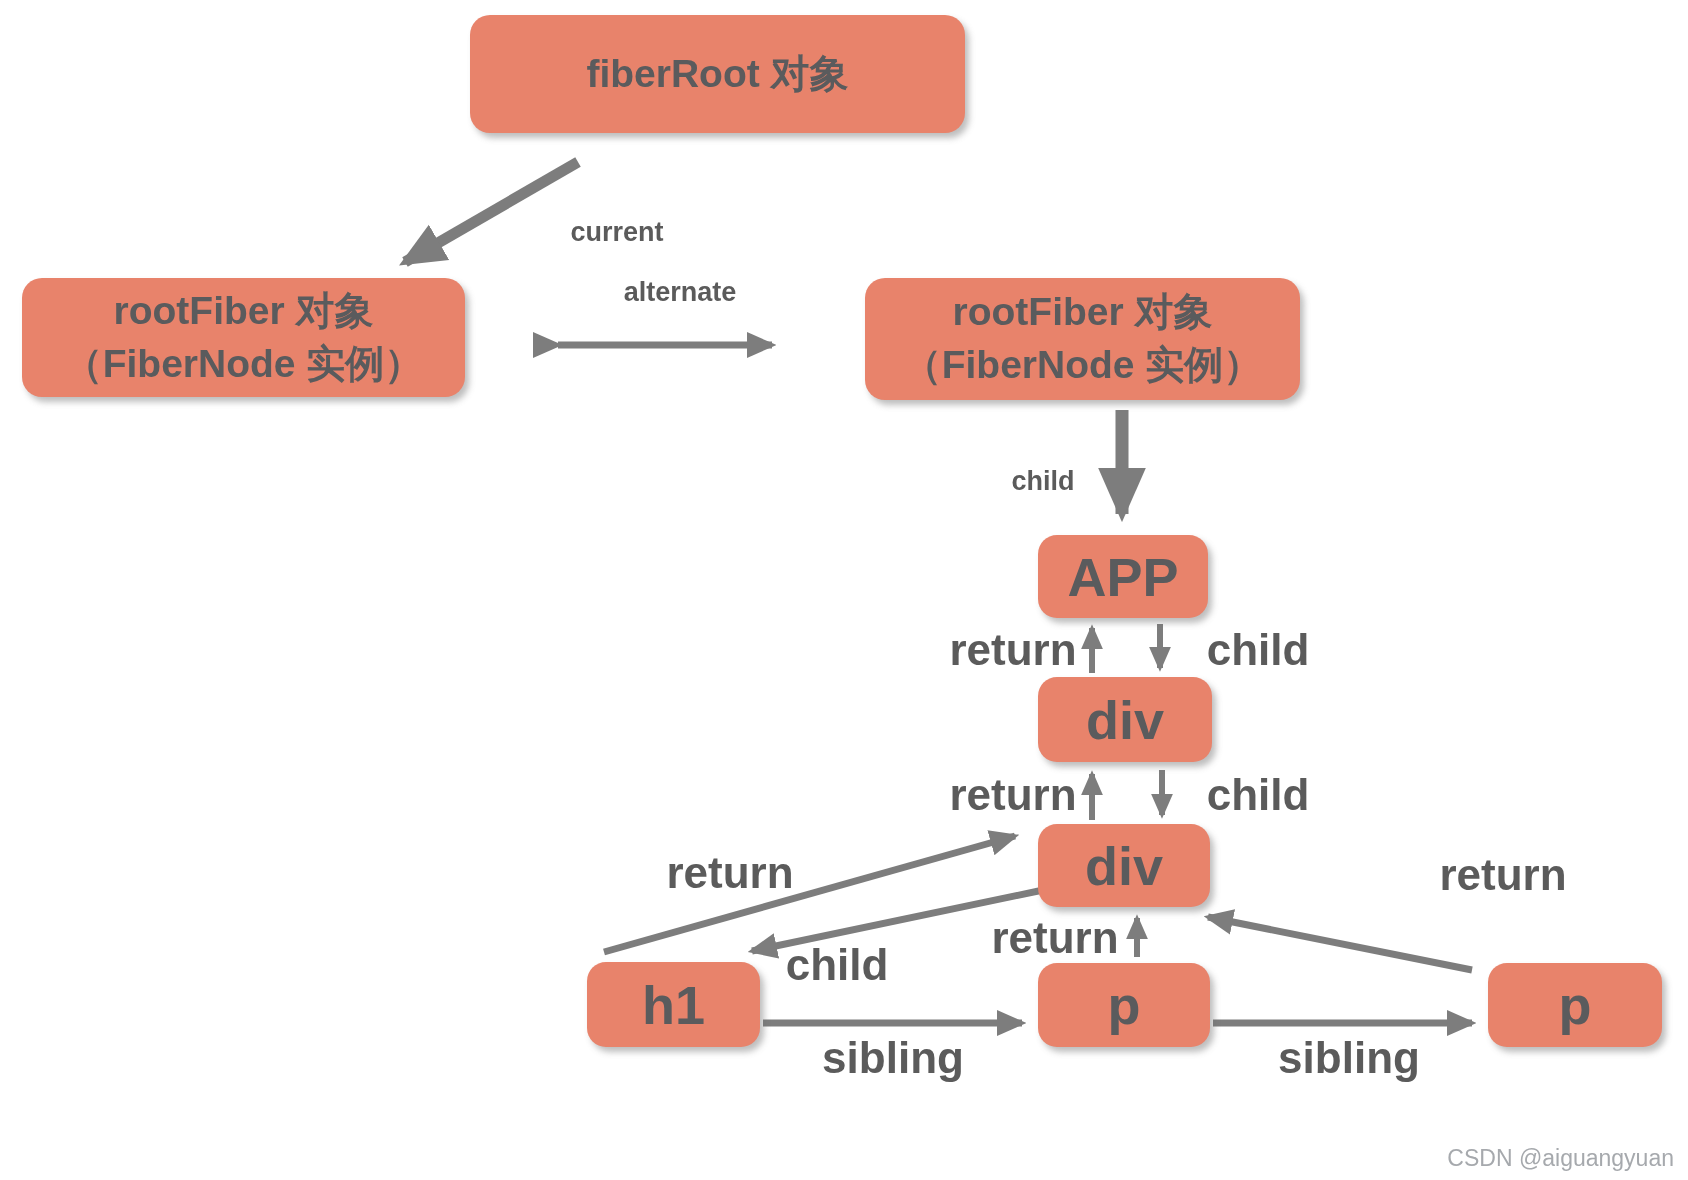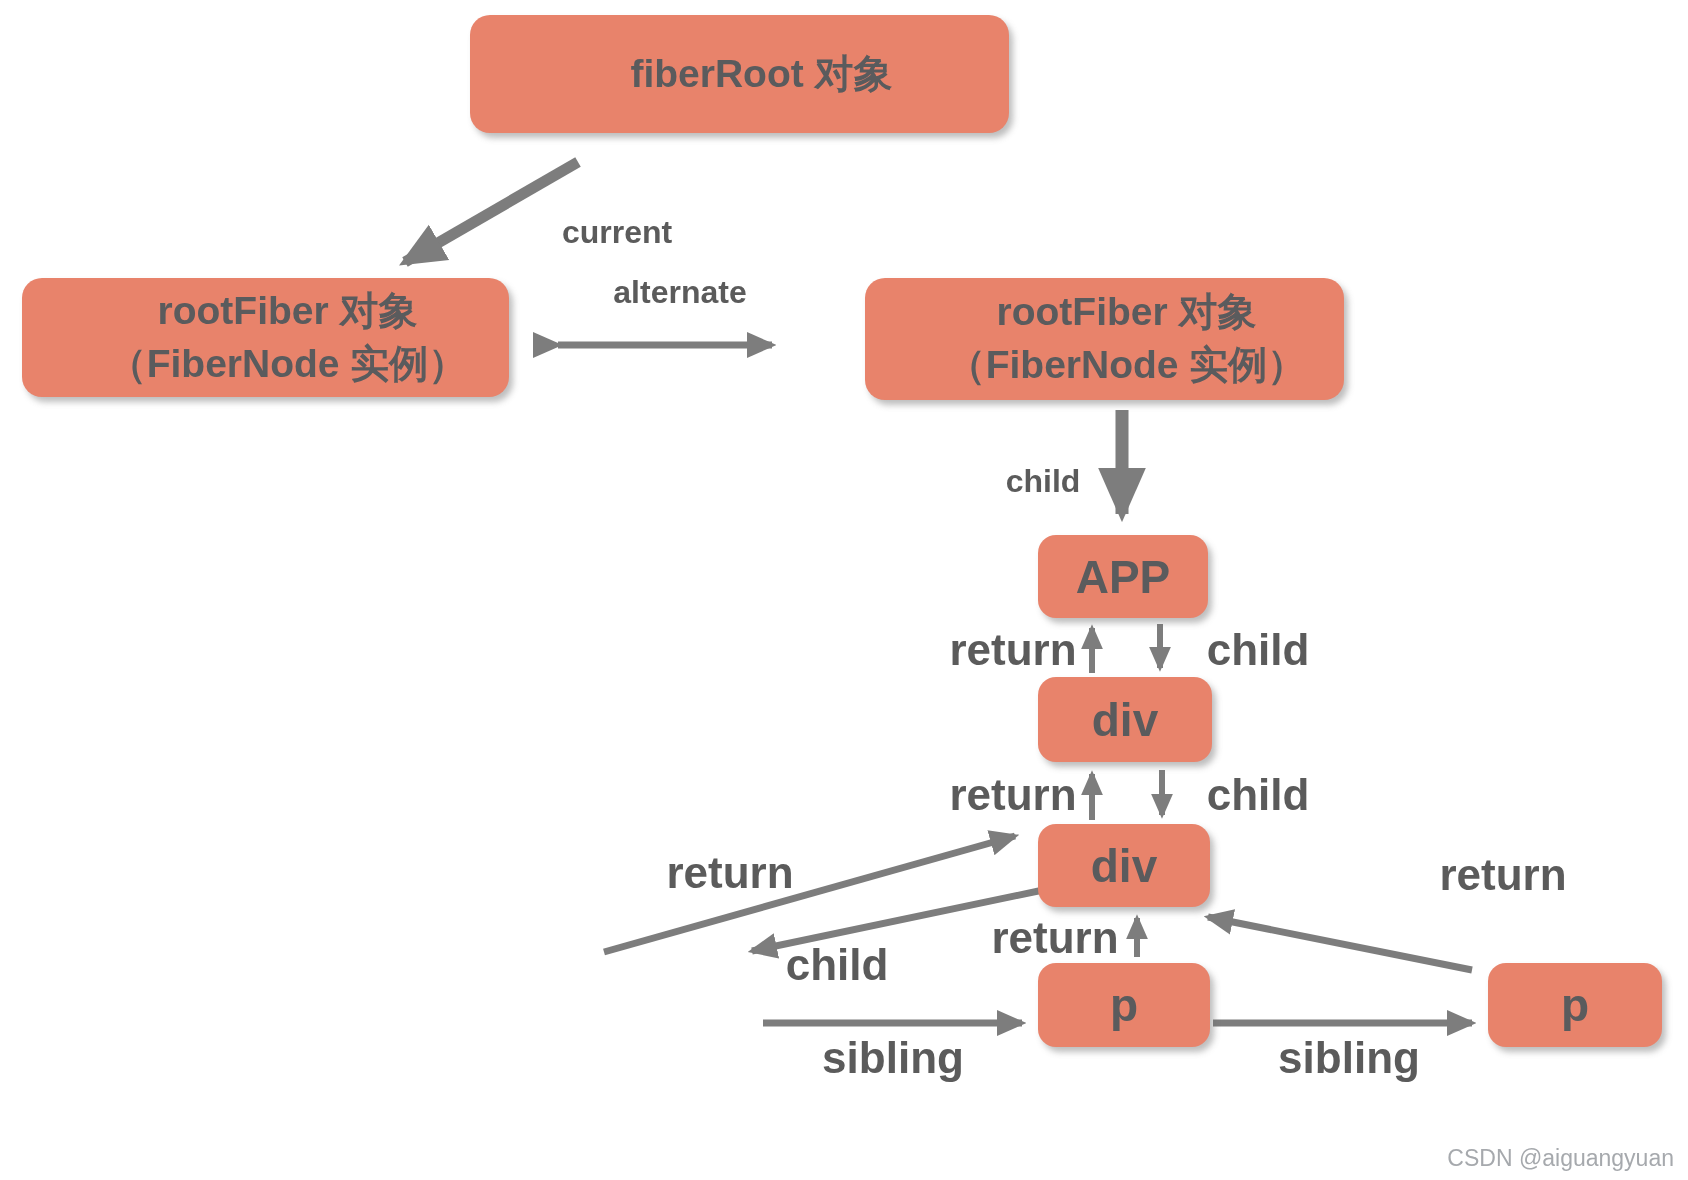--- a/index.html
+++ b/index.html
@@ -6,27 +6,27 @@
   #stage{
     position:relative;width:1688px;height:1180px;background:#ffffff;overflow:hidden;
     font-family:"Liberation Sans","DejaVu Sans",sans-serif;
   }
   #arrow-layer{position:absolute;left:0;top:0;width:1688px;height:1180px;}
   .node{
     position:absolute;display:flex;flex-direction:column;align-items:center;justify-content:center;
     background:#E8836B;border-radius:18px;color:#5A5B5D;font-weight:bold;text-align:center;
     box-shadow:4px 5px 6px rgba(110,110,110,0.45);
   }
-  .node.big{font-size:39px;line-height:1.35;border-radius:20px;padding-left:44px;}
-  .node.small{font-size:46px;}
+  .node.big{font-size:39px;line-height:1.35;border-radius:20px;}
+  .node.small{font-size:54px;border-radius:19px;}
   .edge-label{
     position:absolute;transform:translate(-50%,-50%);white-space:nowrap;
     color:#5B5B5B;font-weight:bold;font-size:44px;
   }
-  .edge-label.lg{font-size:32px;}
+  .edge-label.lg{font-size:27px;}
   #watermark{
     position:absolute;right:14px;bottom:8px;color:#A6A9AD;font-size:23px;font-weight:normal;margin-left:40px;
   }
 </style>
 </head>
 <body>
 
 <div id="stage">
 
   <svg id="arrow-layer" viewBox="0 0 1688 1180" xmlns="http://www.w3.org/2000/svg">
@@ -71,20 +71,23 @@
   </div>
 
   <div class="node small" style="left:1038px;top:677px;width:174px;height:85px;">
     <span>div</span>
   </div>
 
   <div class="node small" style="left:1038px;top:824px;width:172px;height:83px;">
     <span>div</span>
   </div>
 
+  <div class="node small" style="left:587px;top:962px;width:173px;height:85px;">
+    <span>h1</span>
+  </div>
 
   <div class="node small" style="left:1038px;top:963px;width:172px;height:84px;">
     <span>p</span>
   </div>
 
   <div class="node small" style="left:1488px;top:963px;width:174px;height:84px;">
     <span>p</span>
   </div>
 
   <div class="edge-label lg" style="left:617px;top:232px;">current</div>

